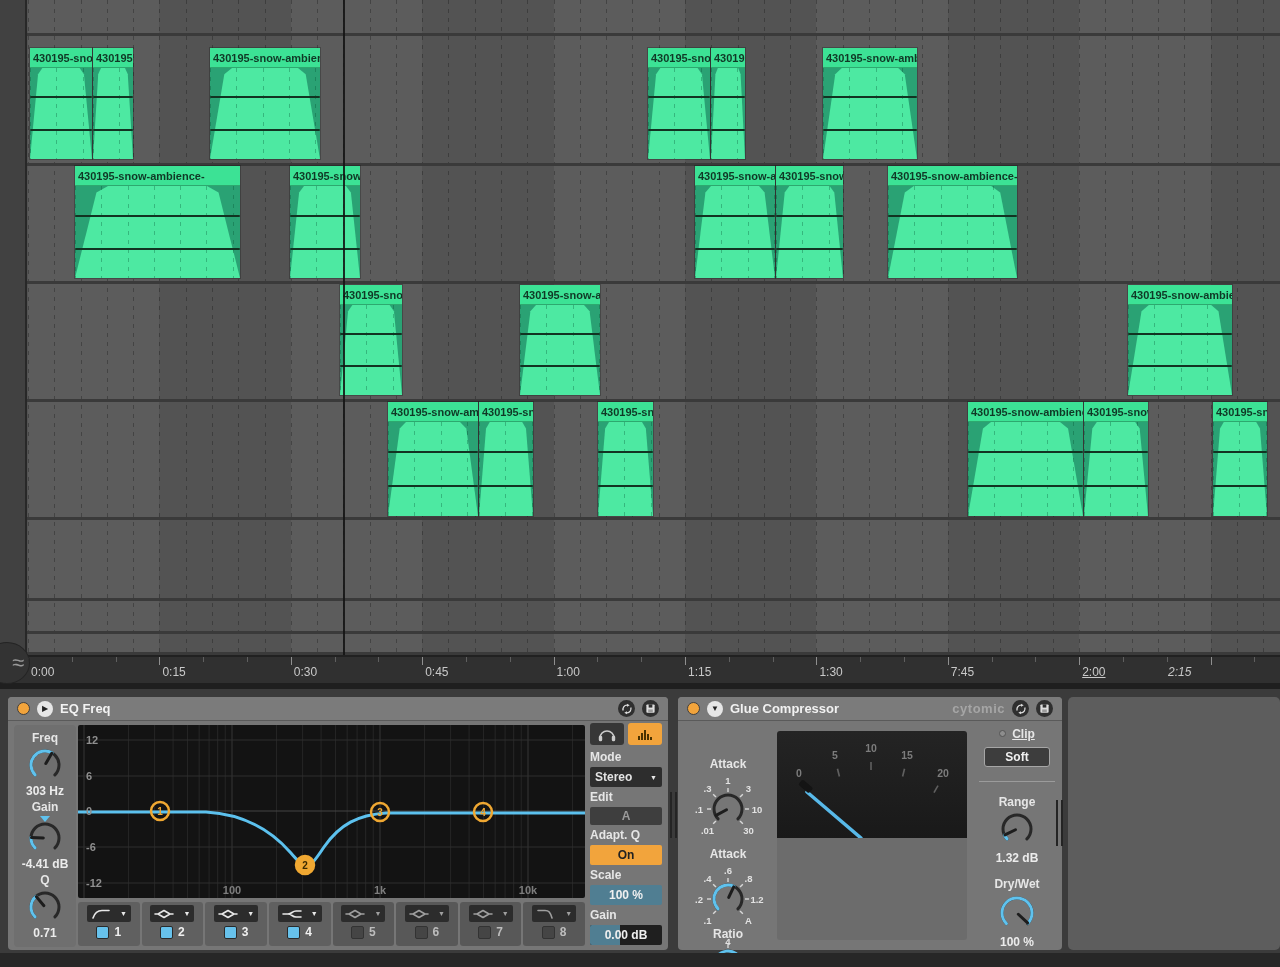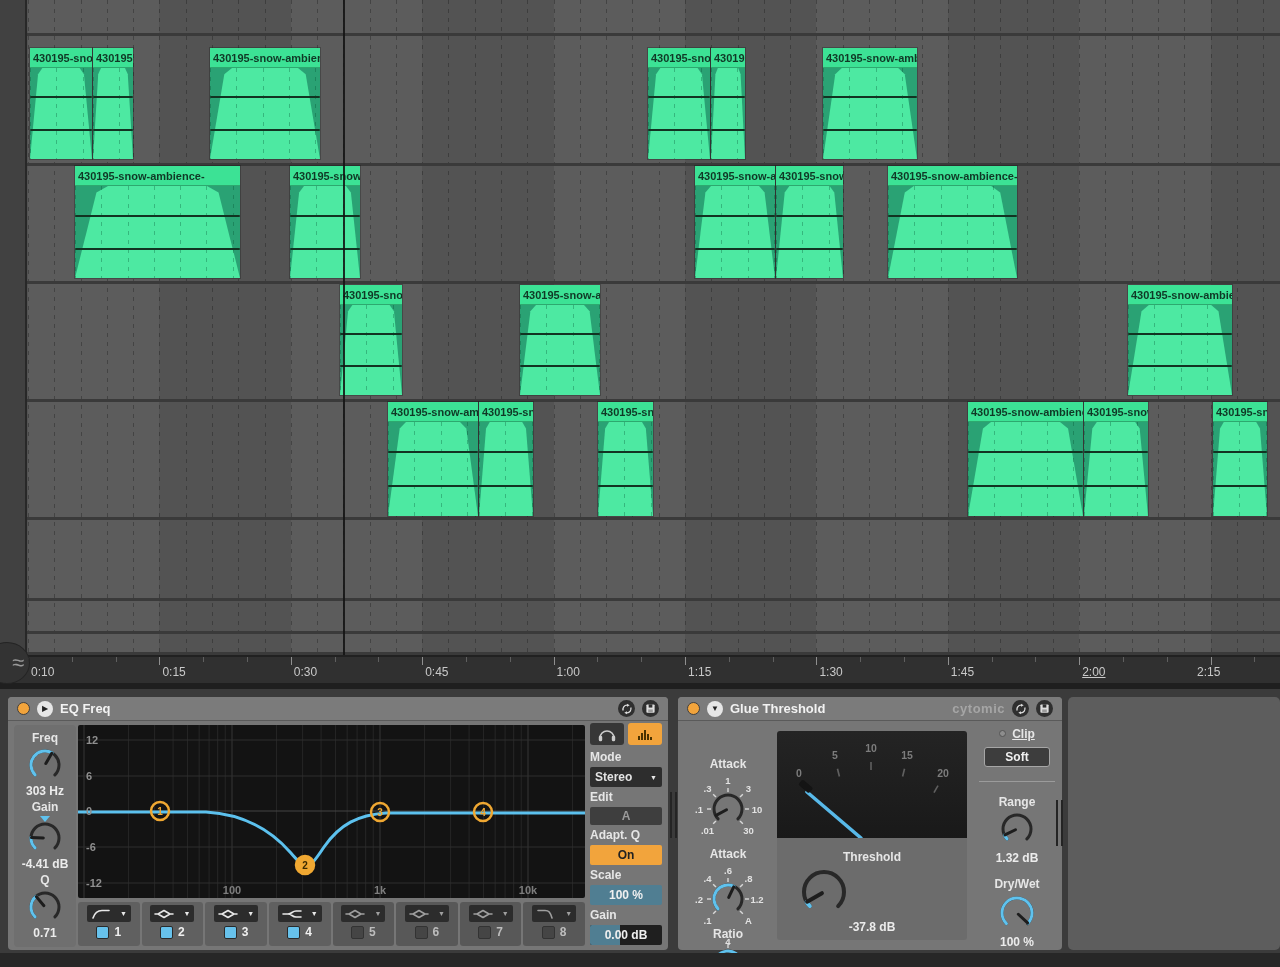--- a/index.html
+++ b/index.html
@@ -321,21 +321,21 @@
               <div class="wave w1"></div>
               <div class="wave w2"></div>
               <div class="vdash"></div>
             </div>
           </div>
         </div>
       <div id="playhead" style="left: 316px;"></div>
     </div>
     <div id="timeline-bar">
         <div class="tl-tick major" style="left: 28px;"></div>
-        <div class="tl-label" style="left: 31px;">0:10</div>
+        <div class="tl-label" style="left: 31px;">0:00</div>
         <div class="tl-tick" style="left: 71.8px;"></div>
         <div class="tl-tick" style="left: 115.6px;"></div>
         <div class="tl-tick major" style="left: 159.4px;"></div>
         <div class="tl-label" style="left: 162.4px;">0:15</div>
         <div class="tl-tick" style="left: 203.2px;"></div>
         <div class="tl-tick" style="left: 247px;"></div>
         <div class="tl-tick major" style="left: 290.8px;"></div>
         <div class="tl-label" style="left: 293.8px;">0:30</div>
         <div class="tl-tick" style="left: 334.6px;"></div>
         <div class="tl-tick" style="left: 378.4px;"></div>
@@ -349,29 +349,29 @@
         <div class="tl-tick" style="left: 641.2px;"></div>
         <div class="tl-tick major" style="left: 685px;"></div>
         <div class="tl-label" style="left: 688px;">1:15</div>
         <div class="tl-tick" style="left: 728.8px;"></div>
         <div class="tl-tick" style="left: 772.6px;"></div>
         <div class="tl-tick major" style="left: 816.4px;"></div>
         <div class="tl-label" style="left: 819.4px;">1:30</div>
         <div class="tl-tick" style="left: 860.2px;"></div>
         <div class="tl-tick" style="left: 904px;"></div>
         <div class="tl-tick major" style="left: 947.8px;"></div>
-        <div class="tl-label" style="left: 950.8px;">1:45</div>
+        <div class="tl-label" style="left: 950.8px;">7:45</div>
         <div class="tl-tick" style="left: 991.6px;"></div>
         <div class="tl-tick" style="left: 1035.4px;"></div>
         <div class="tl-tick major" style="left: 1079.2px;"></div>
         <div class="tl-label" style="left: 1082.2px; text-decoration: underline;">2:00</div>
         <div class="tl-tick" style="left: 1123px;"></div>
         <div class="tl-tick" style="left: 1166.8px;"></div>
         <div class="tl-tick major" style="left: 1210.6px;"></div>
-        <div class="tl-label" style="left: 1197px;">2:15</div>
+        <div class="tl-label" style="left: 1168px; font-style: italic;">2:15</div>
         <div class="tl-tick" style="left: 1254.4px;"></div>
       </div>
     <div id="wave-btn">
       <span>≈</span>
     </div>
   </div>
 
   <div id="device-area">
 
     <div class="device" id="eq-device" style="left:8px;width:660px;">
@@ -612,21 +612,21 @@
         </div>
       </div>
     </div>
 
     <div class="chain-meter" id="cm1"></div>
 
     <div class="device" id="glue-device" style="left:678px;width:384px;">
       <div class="dev-header">
         <div class="led"></div>
         <div class="hdr-btn">▼</div>
-        <span class="dev-title">Glue Threshold</span>
+        <span class="dev-title">Glue Compressor</span>
         <div class="hdr-spacer"></div>
         <span class="brand">cytomic</span>
         <div class="circ-ico">
           <svg width="12" height="12" viewBox="0 0 12 12">
             <path d="M2.2 7.5 A4 4 0 0 1 6 2.2" stroke="#ddd" stroke-width="1.3" fill="none"></path>
             <polygon points="6,0.7 8.7,2.2 6,3.7" fill="#ddd"></polygon>
             <path d="M9.8 4.5 A4 4 0 0 1 6 9.8" stroke="#ddd" stroke-width="1.3" fill="none"></path>
             <polygon points="6,8.3 3.3,9.8 6,11.3" fill="#ddd"></polygon>
           </svg>
         </div>
@@ -687,29 +687,20 @@
               <text x="94" y="21" text-anchor="middle" font-size="10.5" font-weight="bold" fill="#7c7c7c">10</text>
               <line x1="127.54253329811638" y1="37.693340879652034" x2="125.5765599366095" y2="45.448013583373665" stroke="#606060" stroke-width="1.6"></line>
               <text x="130" y="28" text-anchor="middle" font-size="10.5" font-weight="bold" fill="#7c7c7c">15</text>
               <line x1="160.97864482613497" y1="54.64788946610089" x2="156.96156068704295" y2="61.56620103898161" stroke="#606060" stroke-width="1.6"></line>
               <text x="166" y="46" text-anchor="middle" font-size="10.5" font-weight="bold" fill="#7c7c7c">20</text>
               <line x1="30" y1="61" x2="84" y2="107" stroke="#58b9e9" stroke-width="3.5" stroke-linecap="round"></line>
               <rect x="22" y="52" width="14" height="7" rx="2" fill="#141414" transform="rotate(40 29 55)"></rect>
             </svg>
         </div>
         <div id="meter-sub">
-          <div class="big-group">
-            <span class="glabel">Threshold</span>
-            <div class="knob" style="left: 19px; top: 26px; width: 56px; height: 56px;" id="k-threshold"><svg width="56" height="56" viewBox="0 0 56 56">
-                  <path d="M 13.86 42.14 A 20 20 0 1 1 42.14 42.14" stroke="#282828" stroke-width="4" fill="none" stroke-linecap="round"></path>
-                  <path d="M 13.86 42.14 A 20 20 0 0 1 10.68 38.00" stroke="#5fc2ee" stroke-width="4" fill="none" stroke-linecap="round"></path>
-                  <line x1="25.921539030917348" y1="29.2" x2="11.112504626203446" y2="37.75" stroke="#1d1d1d" stroke-width="4" stroke-linecap="round"></line>
-                </svg></div>
-            <span class="gvalue">-37.8 dB</span>
-          </div>
         </div>
       </div>
 
       <div id="glue-right">
         <span class="glabel abs-c" style="top:30px;text-decoration:underline;"><span class="clip-led"></span><span>Clip</span></span>
         <div class="soft-btn">Soft</div>
         <div class="gr-sep"></div>
         <span class="glabel abs-c" style="top:98px;">Range</span>
         <div class="knob" style="left: 22px; top: 112px; width: 40px; height: 40px;" id="k-range"><svg width="40" height="40" viewBox="0 0 40 40">
               <path d="M 10.10 29.90 A 14 14 0 1 1 29.90 29.90" stroke="#282828" stroke-width="3" fill="none" stroke-linecap="round"></path>

